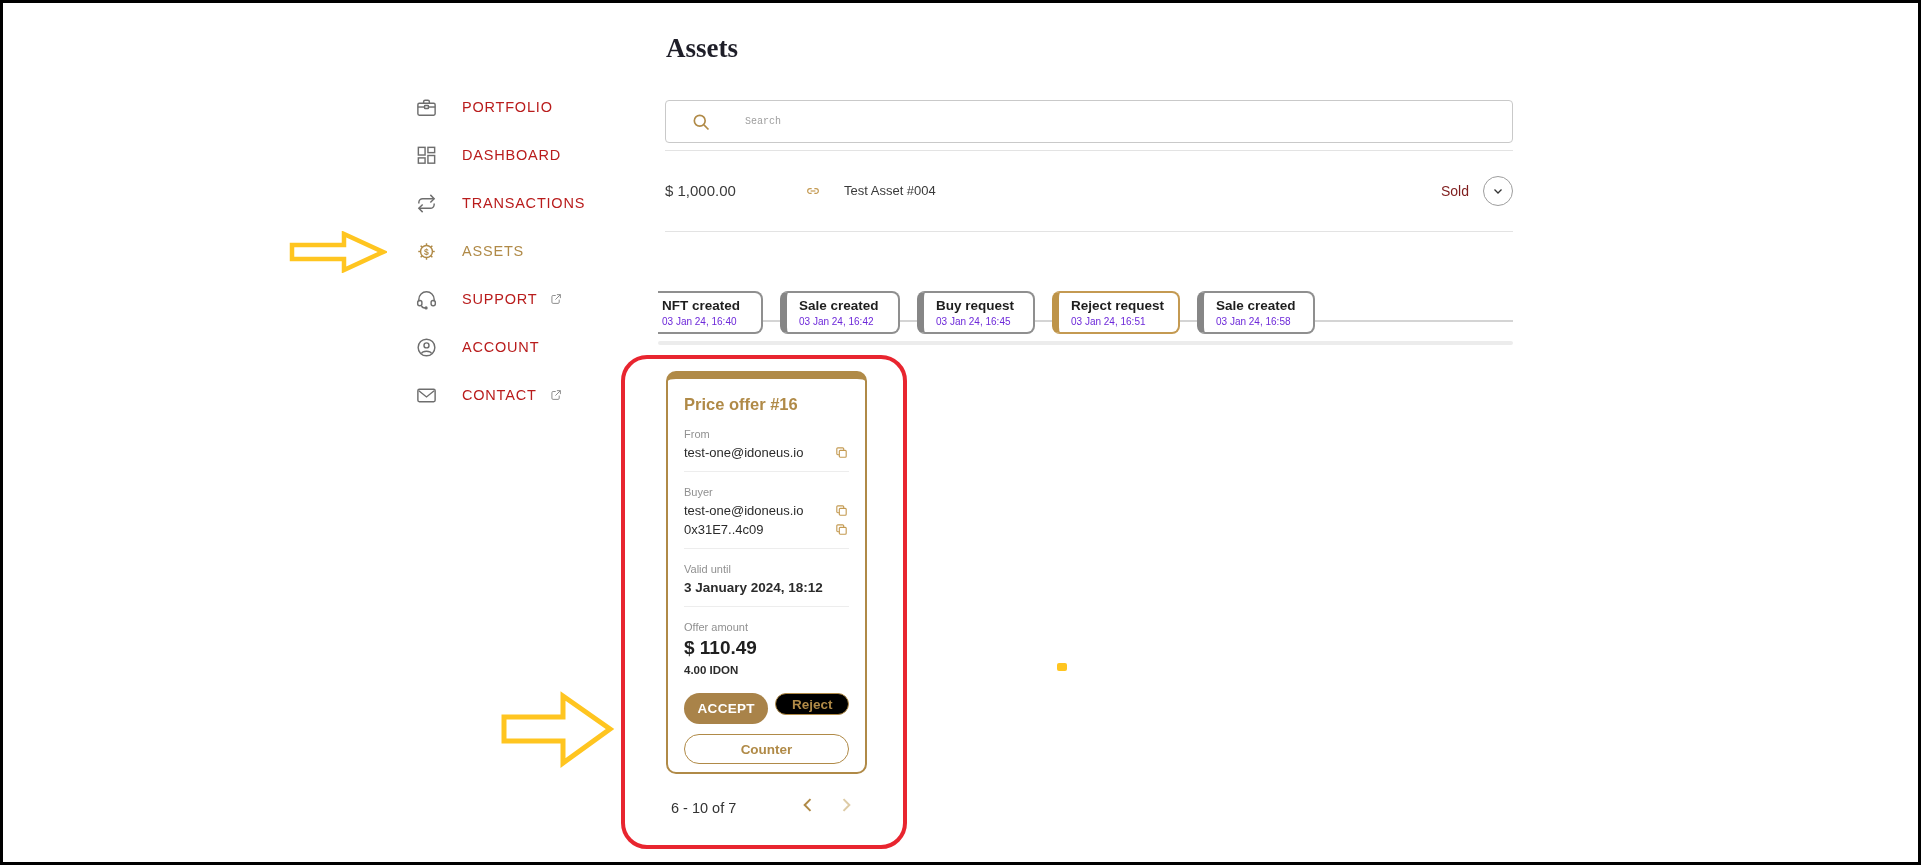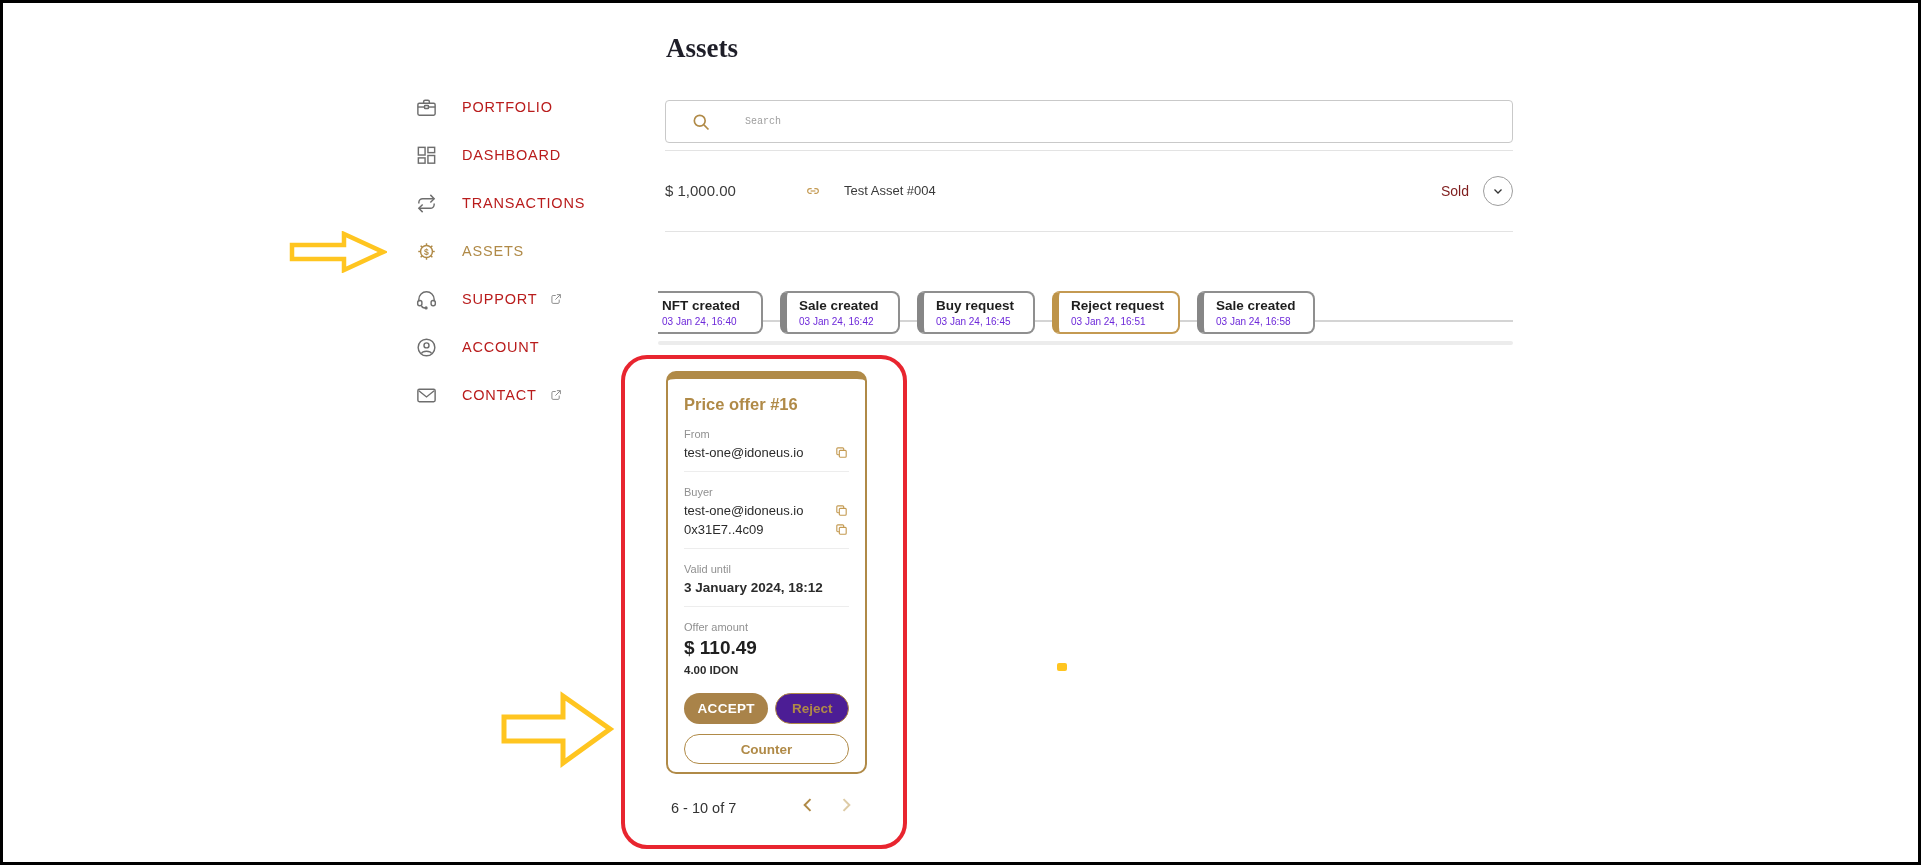--- a/index.html
+++ b/index.html
@@ -53,21 +53,21 @@
   .val-row { display:flex; align-items:center; justify-content:space-between; margin-top:5px;text-align:right; }
   .val-text { font-size:13px; color:#2b2b2b; }
   .copy-icon { width:15px; height:15px; color:#c49a52; cursor:pointer; flex:0 0 15px; }
   .card-div { height:1px; background:#ededed; margin-top:11px; }
   .valid-value { font-size:13.5px; font-weight:bold; color:#2b2b2b; margin-top:5px; }
   .amount-usd { font-size:19px; font-weight:bold; color:#1f1f1f; margin-top:4px; }
   .amount-idon { font-size:11.5px; font-weight:bold; color:#2b2b2b; margin-top:5px; }
   .btn-row { display:flex; gap:7px; margin-top:17px; }
   .btn { border-radius:17px; font-family:"Liberation Sans",sans-serif; font-weight:bold; font-size:13.5px; cursor:pointer; display:flex; align-items:center; justify-content:center; }
   .btn-accept { flex:1.18; height:31px; background:#a98349; color:#fff; border:none; letter-spacing:0.3px; }
-  .btn-reject { flex:1; height:31px; background:#4c1d95; color:#b08a47; border:1.5px solid #b08a47; }
+  .btn-reject { flex:1; height:22px; background:#000000; color:#b08a47; border:1.5px solid #b08a47; }
   .btn-counter { width:100%; height:30px; margin-top:10px; background:#fff; color:#b08a47; border:1.5px solid #b08a47; }
 
   
   .page-range { position:absolute; left:668px; top:797px; font-size:14.5px; color:#333; }
   .pg-btn { position:absolute; top:790px; width:26px; height:26px; background:none; border:none; cursor:pointer; padding:0; }
   .pg-btn svg { width:20px; height:20px; }
   .pg-prev { left:792px; color:#b08a47; }
   .pg-next { left:830px; color:#ddcba6; }
 
   

